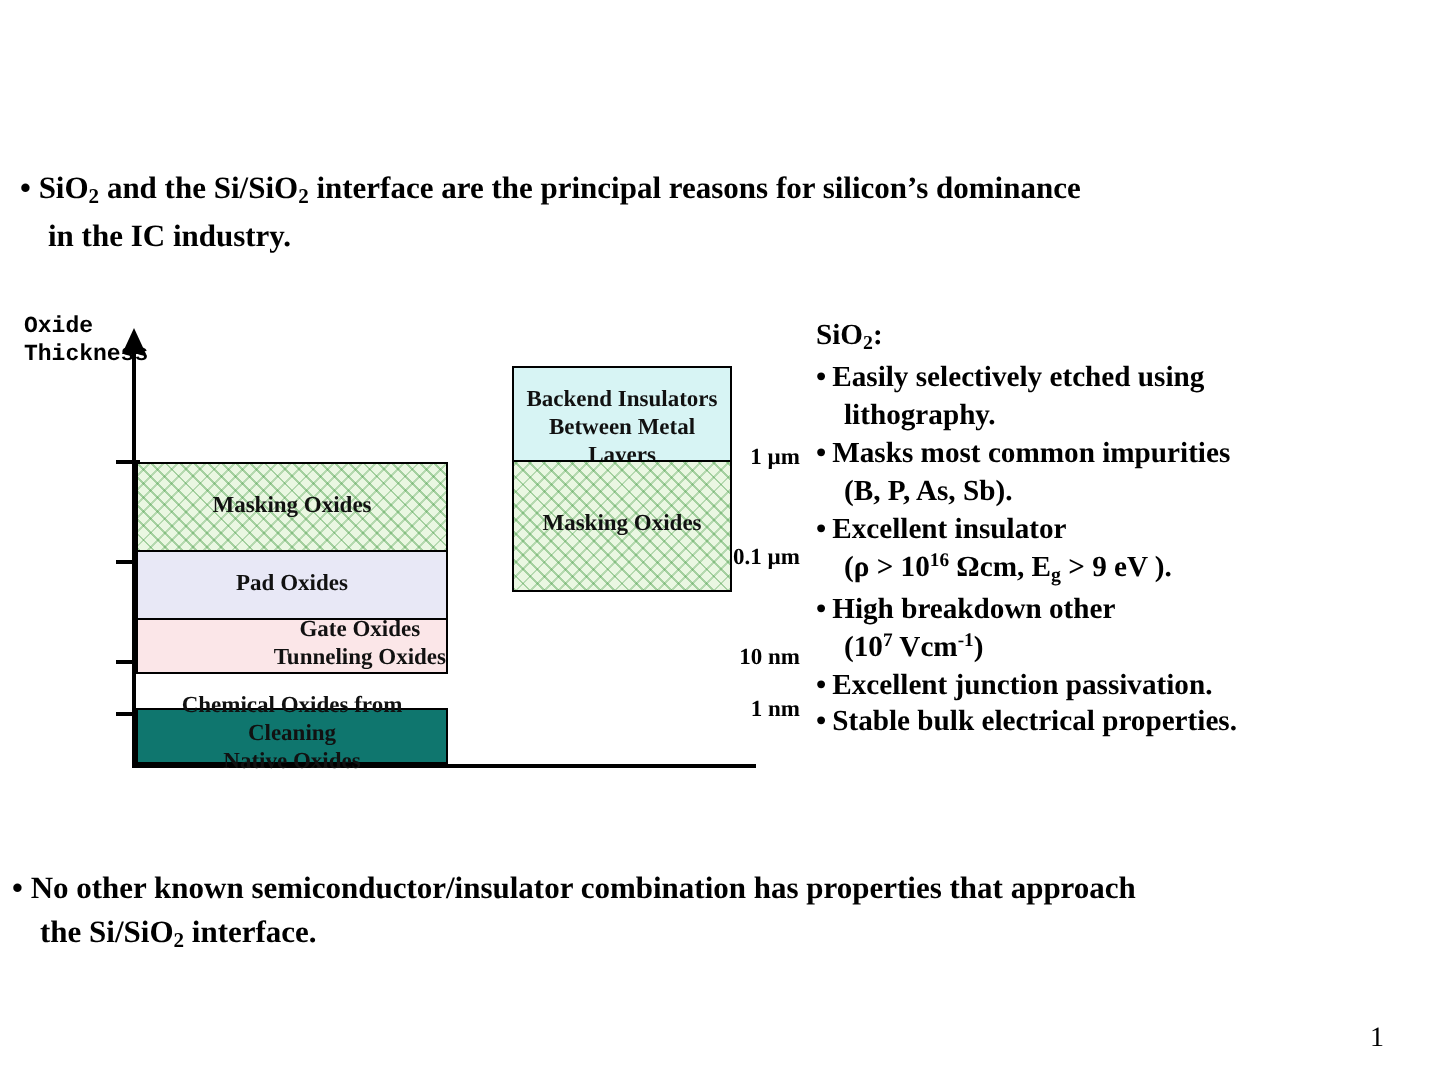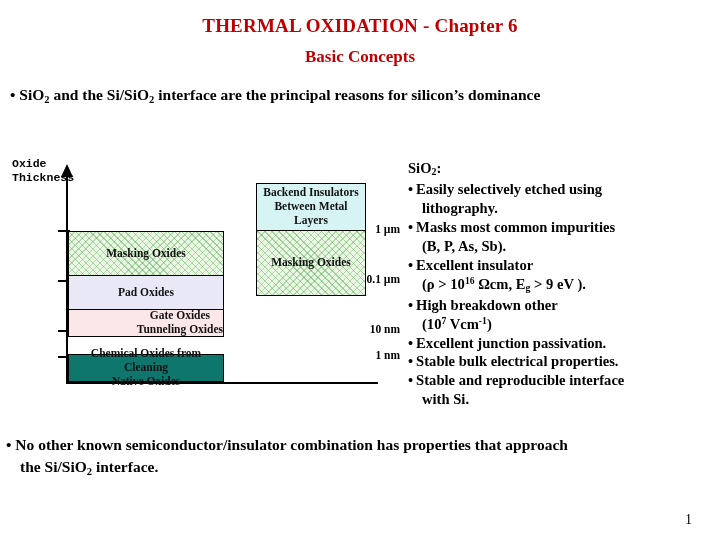--- a/index.html
+++ b/index.html
@@ -114,28 +114,25 @@
   .page-num{
     position:absolute;right:28px;bottom:12px;
     font-size:14px;font-weight:normal;
   }
 </style>
 </head>
 <body>
 
 <div class="slide">
 
-  <div class="title-block">
-    <div class="title-main">THERMAL OXIDATION - Chapter 6</div>
-    <div class="title-sub">Basic Concepts</div>
-  </div>
 
   <div class="bullet-top">
     <span>•</span>
     <span>SiO</span><sub>2</sub><span> and the Si/SiO</span><sub>2</sub><span> interface are the principal reasons for silicon’s dominance</span>
+    <span class="bl-indent">in the IC industry.</span>
   </div>
 
   <div class="diagram">
 
     <div class="axis-label">Oxide Thickness</div>
     <div class="axis-arrow"></div>
     <div class="axis-line"></div>
     <div class="baseline"></div>
 
     <div class="tick" style="top:80px"></div>
@@ -166,21 +163,21 @@
       </div>
       <div class="band" style="top:171px;height:28px;background:#0f766e;">
         <div>
           <span>Chemical Oxides from Cleaning</span>
           <span>Native Oxides</span>
         </div>
       </div>
     </div>
 
     <div class="stack" style="left:256px;top:33px;width:110px;height:113px;">
-      <div class="band" style="top:0px;height:48px;background:#d7f4f4;">
+      <div class="band" style="top:0px;height:64px;background:#d7f4f4;">
         <div>
           <span>Backend Insulators</span>
           <span>Between Metal Layers</span>
         </div>
       </div>
       <div class="band hatch" style="top:47px;height:66px;">
         <span>Masking Oxides</span>
       </div>
     </div>
   </div>
@@ -209,24 +206,20 @@
     </div>
 
     <div class="rc-item">
       <span class="rc-bullet">•</span><span>Excellent junction passivation.</span>
     </div>
 
     <div class="rc-item">
       <span class="rc-bullet">•</span><span>Stable bulk electrical properties.</span>
     </div>
 
-    <div class="rc-item">
-      <span class="rc-bullet">•</span><span>Stable and reproducible interface</span>
-      <span class="cont">with Si.</span>
-    </div>
   </div>
 
   <div class="bullet-bottom">
     <span>•</span>
     <span>No other known semiconductor/insulator combination has properties that approach</span>
     <span class="bl-indent"><span>the Si/SiO</span><sub>2</sub><span> interface.</span></span>
   </div>
 
   <div class="page-num">1</div>
 

